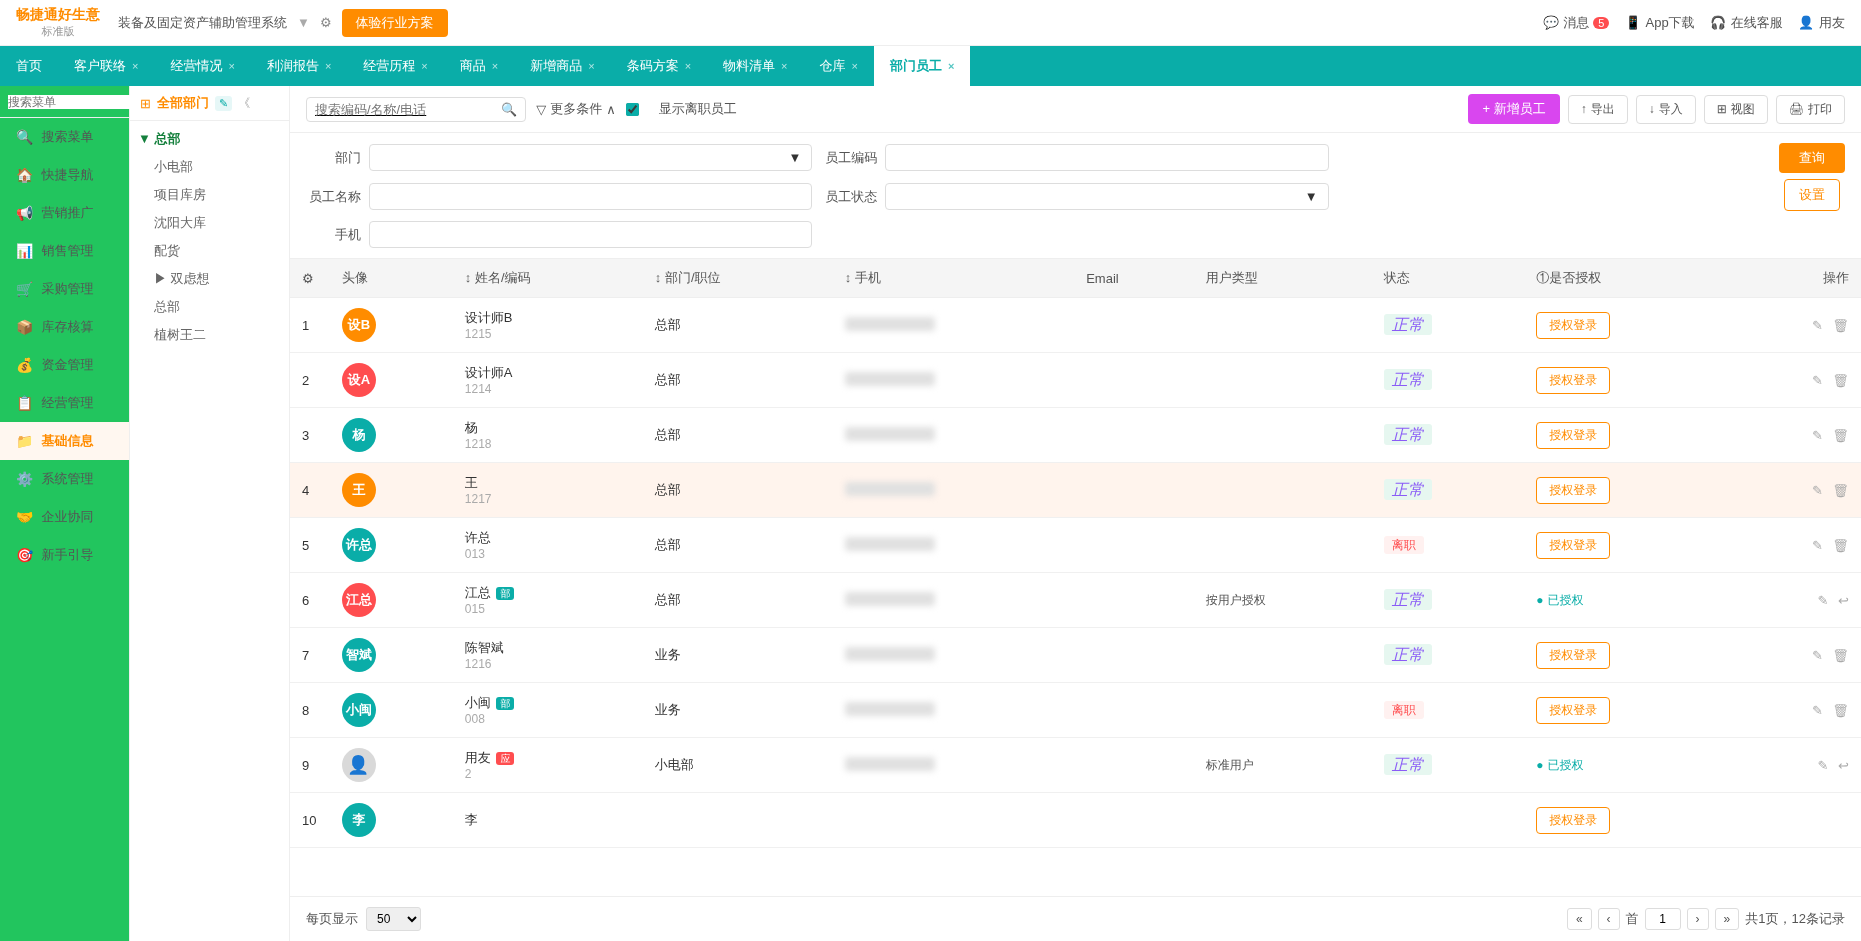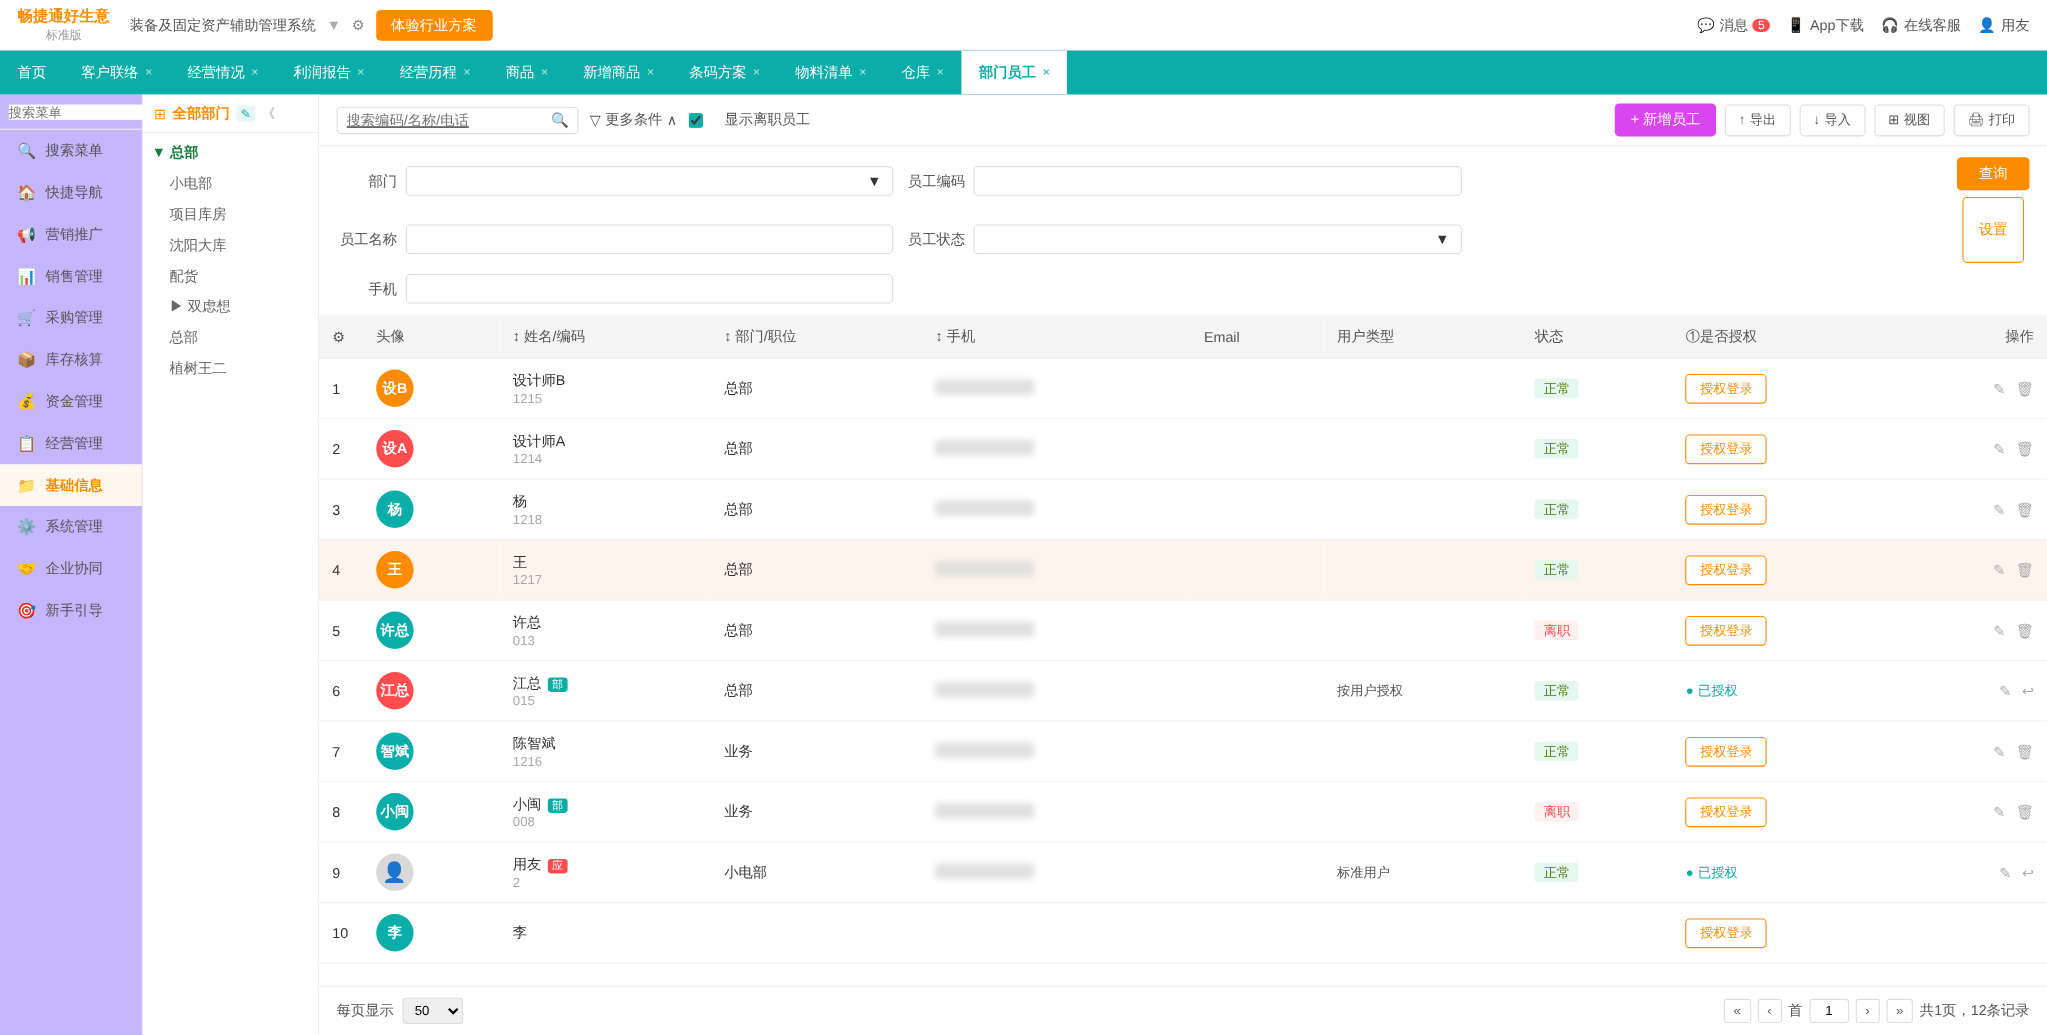--- a/index.html
+++ b/index.html
@@ -21,21 +21,21 @@
     .nav-tabs { height: 40px; background: #0aada8; display: flex; align-items: stretch; padding: 0 0; overflow: hidden; }
     .nav-tab { padding: 0 16px; display: flex; align-items: center; color: #fff; cursor: pointer; font-size: 13px; white-space: nowrap; position: relative; }
     .nav-tab.active { background: #fff; color: #0aada8; font-weight: bold; }
     .nav-tab .close-x { margin-left: 6px; font-size: 11px; opacity: 0.7; }
     .nav-tab.active .close-x { color: #0aada8; }
 
     
     .main-layout { display: flex; height: calc(100vh - 86px); }
 
     
-    .sidebar { width: 130px; background: #c4b5fd; border-right: 1px solid #eee; display: flex; flex-direction: column; }
+    .sidebar { width: 130px; background: #22c55e; border-right: 1px solid #eee; display: flex; flex-direction: column; }
     .sidebar-search { padding: 8px; display: flex; align-items: center; border-bottom: 1px solid #eee; }
     .sidebar-search input { flex: 1; border: none; outline: none; font-size: 12px; color: #999; }
     .sidebar-nav { overflow-y: auto; flex: 1; }
     .sidebar-item { padding: 10px 16px; cursor: pointer; font-size: 13px; color: #555; display: flex; align-items: center; gap: 8px; }
     .sidebar-item.active { color: #ff8c00; background: #fff7f0; font-weight: bold; }
     .sidebar-icon { font-size: 14px; }
 
     
     .dept-panel { width: 160px; background: #fff; border-right: 1px solid #eee; overflow-y: auto; }
     .dept-panel-header { padding: 8px 10px; display: flex; align-items: center; gap: 6px; border-bottom: 1px solid #eee; }
@@ -60,37 +60,37 @@
     .btn-add { background: #d946ef; color: #fff; border: none; border-radius: 4px; padding: 6px 14px; cursor: pointer; font-size: 13px; display: flex; align-items: center; gap: 4px; }
     .btn-outline { background: #fff; color: #555; border: 1px solid #ddd; border-radius: 4px; padding: 5px 12px; cursor: pointer; font-size: 12px; display: flex; align-items: center; gap: 4px; }
 
     
     .adv-filter { background: #fff; padding: 10px 16px; border-bottom: 1px solid #eee; display: grid; grid-template-columns: 1fr 1fr 1fr; gap: 10px; align-items: center; }
     .adv-filter-row { display: flex; align-items: center; gap: 8px; }
     .adv-filter-label { color: #555; font-size: 13px; min-width: 55px; text-align: right; }
     .adv-filter-input { flex: 1; border: 1px solid #ddd; border-radius: 4px; padding: 5px 10px; font-size: 13px; outline: none; display: flex; align-items: center; justify-content: space-between; cursor: pointer; }
     .adv-filter-input input { border: none; outline: none; font-size: 13px; width: 100%; }
     .btn-query { background: #ff8c00; color: #fff; border: none; border-radius: 4px; padding: 6px 20px; cursor: pointer; font-size: 13px; }
-    .btn-set { background: #fff; color: #ff8c00; border: 1px solid #ff8c00; border-radius: 4px; padding: 20px 14px; cursor: pointer; font-size: 13px; }
+    .btn-set { background: #fff; color: #ff8c00; border: 1px solid #ff8c00; border-radius: 4px; padding: 6px 14px; cursor: pointer; font-size: 13px; }
 
     
     .table-wrap { flex: 1; overflow-y: auto; background: #fff; }
     table { width: 100%; border-collapse: collapse; font-size: 13px; }
     thead tr { background: #f5f5f5; }
     th { padding: 10px 12px; text-align: left; color: #555; font-weight: normal; border-bottom: 1px solid #eee; white-space: nowrap; }
     td { padding: 10px 12px; border-bottom: 1px solid #f0f0f0; color: #333; vertical-align: middle; }
     tr.highlighted { background: #fff4ed; }
 
     .avatar { width: 34px; height: 34px; border-radius: 50%; display: flex; align-items: center; justify-content: center; color: #fff; font-size: 13px; font-weight: bold; }
     .avatar-orange { background: #ff8c00; }
     .avatar-red { background: #ff4d4f; }
     .avatar-teal { background: #0aada8; }
     .avatar-gray { background: #d9d9d9; }
 
-    .status-normal { background: #e6f7f0; color: #4d7c0f; border-radius: 3px; padding: 2px 8px; font-size: 12px; }
+    .status-normal { background: #e6f7f0; color: #8b5cf6; border-radius: 3px; padding: 2px 8px; font-size: 16px; font-style: italic; }
     .status-leave { background: #fff1f0; color: #ff4d4f; border-radius: 3px; padding: 2px 8px; font-size: 12px; }
 
     .btn-auth { background: #fff; color: #ff8c00; border: 1px solid #ff8c00; border-radius: 4px; padding: 4px 12px; cursor: pointer; font-size: 12px; }
     .auth-done { color: #0aada8; font-size: 12px; display: flex; align-items: center; gap: 4px; }
     .auth-dot { color: #0aada8; }
 
     .dept-badge { background: #0aada8; color: #fff; border-radius: 3px; padding: 1px 4px; font-size: 10px; margin-left: 2px; }
     .apply-badge { background: #ff4d4f; color: #fff; border-radius: 3px; padding: 1px 4px; font-size: 10px; margin-left: 2px; }
 
     .op-edit { color: #aaa; cursor: pointer; margin-right: 6px; }

